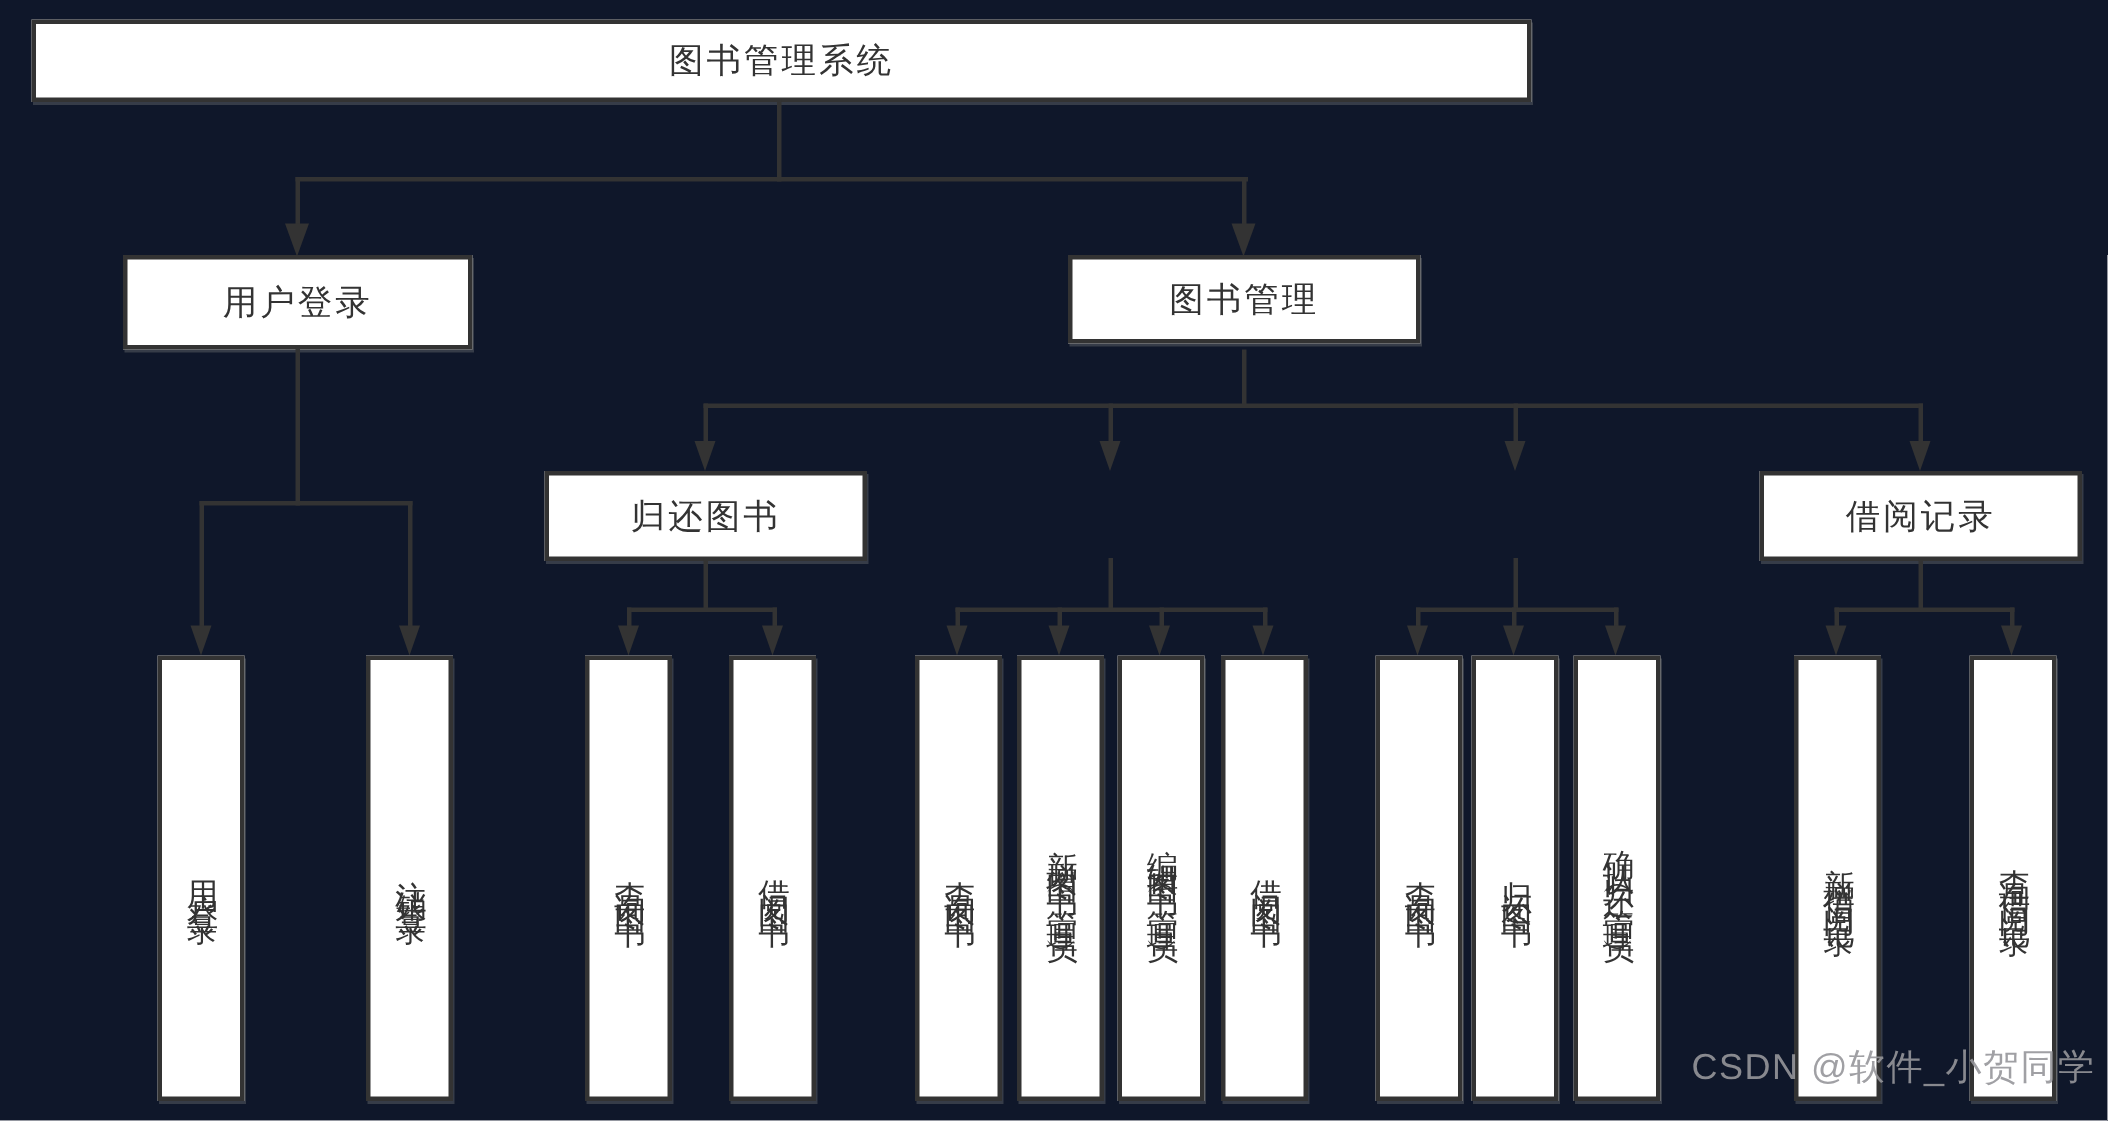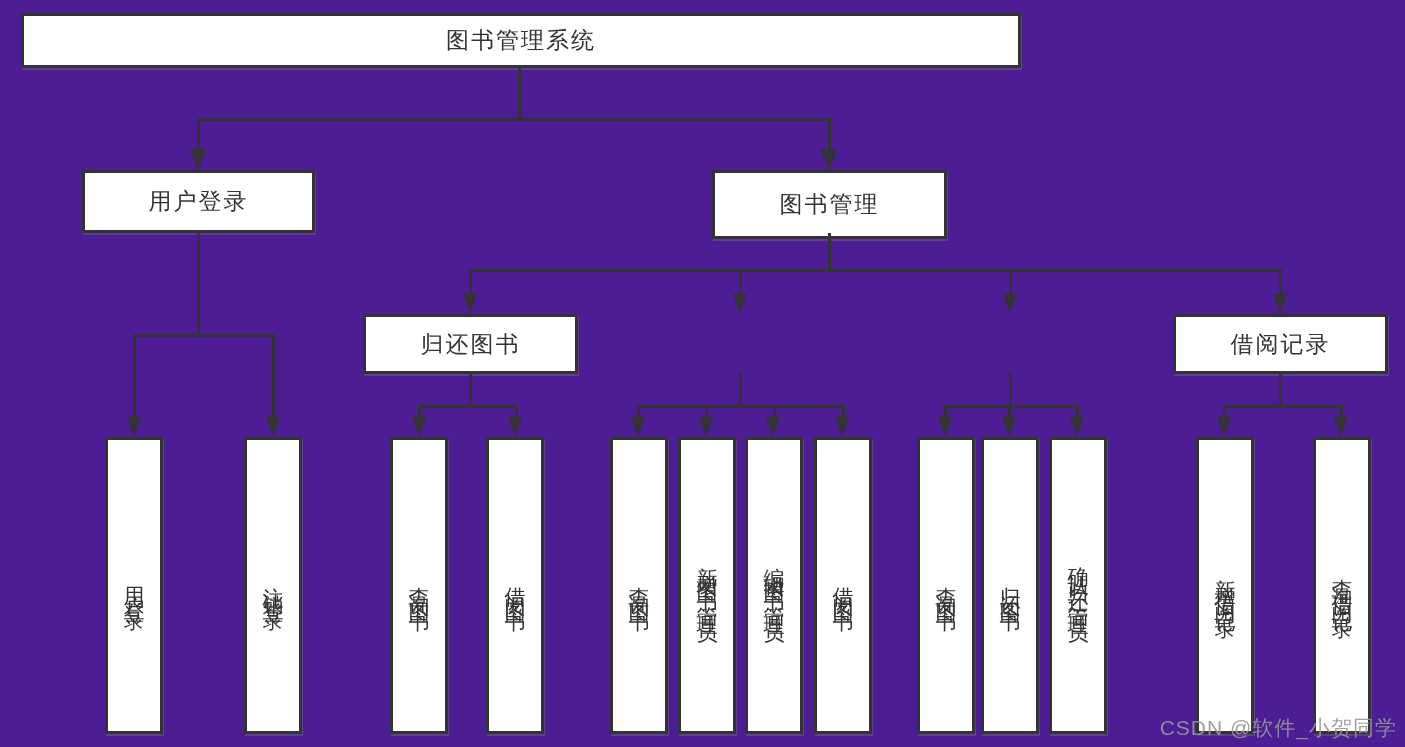--- a/index.html
+++ b/index.html
@@ -1,20 +1,20 @@
 <!DOCTYPE html>
 <html><head>
 <meta charset="utf-8">
 <style>
   html, body { margin: 0; padding: 0; background: #ffffff; }
   #stage {
     position: relative;
     width: 1405px;
     height: 747px;
-    background: #4c1d95;
+    background: #0f172a;
     font-family: "Liberation Sans", "DejaVu Sans", sans-serif;
     overflow: hidden;
   }
   
   .box {
     position: absolute;
     box-sizing: border-box;
     background: #ffffff;
     border: 3px solid #333333;
     box-shadow: 1px 2px 0 rgba(130,130,130,0.35);
@@ -43,36 +43,36 @@
     border-top: 20px solid #333333;
   }
   .ah.big {
     border-left: 8px solid transparent;
     border-right: 8px solid transparent;
     border-top: 22px solid #333333;
   }
   
   #b-root    { left: 21px;   top: 13px;  width: 1000px; height: 55px; }
   #b-login   { left: 82px;   top: 170px; width: 233px;  height: 63px; }
-  #b-mgmt    { left: 712px;  top: 170px; width: 235px;  height: 69px; }
+  #b-mgmt    { left: 712px;  top: 170px; width: 235px;  height: 59px; }
   #b-rec     { left: 363px;  top: 314px; width: 215px;  height: 60px; }
   #b-borrow  { left: 633px;  top: 314px; width: 215px;  height: 60px; }
   #b-current { left: 903px;  top: 314px; width: 215px;  height: 60px; }
   #b-records { left: 1173px; top: 314px; width: 215px;  height: 60px; }
   #b-u1 { left: 105px; }  #b-u2 { left: 244px; }
   #b-n1 { left: 390px; }  #b-n2 { left: 486px; }
   #b-q1 { left: 610px; }  #b-q2 { left: 678px; }
   #b-q3 { left: 745px; }  #b-q4 { left: 814px; }
   #b-c1 { left: 917px; }  #b-c2 { left: 981px; }  #b-c3 { left: 1049px; }
   #b-r1 { left: 1196px; } #b-r2 { left: 1313px; }
   #watermark {
     position: absolute;
     right: 8px;
-    bottom: 5px;
-    font-size: 21px;
+    bottom: 20px;
+    font-size: 24px;
     color: rgba(150,150,154,0.9);
     letter-spacing: 1px;
     white-space: nowrap;
   }
 </style>
 </head>
 <body>
 
 <div id="stage">
 

